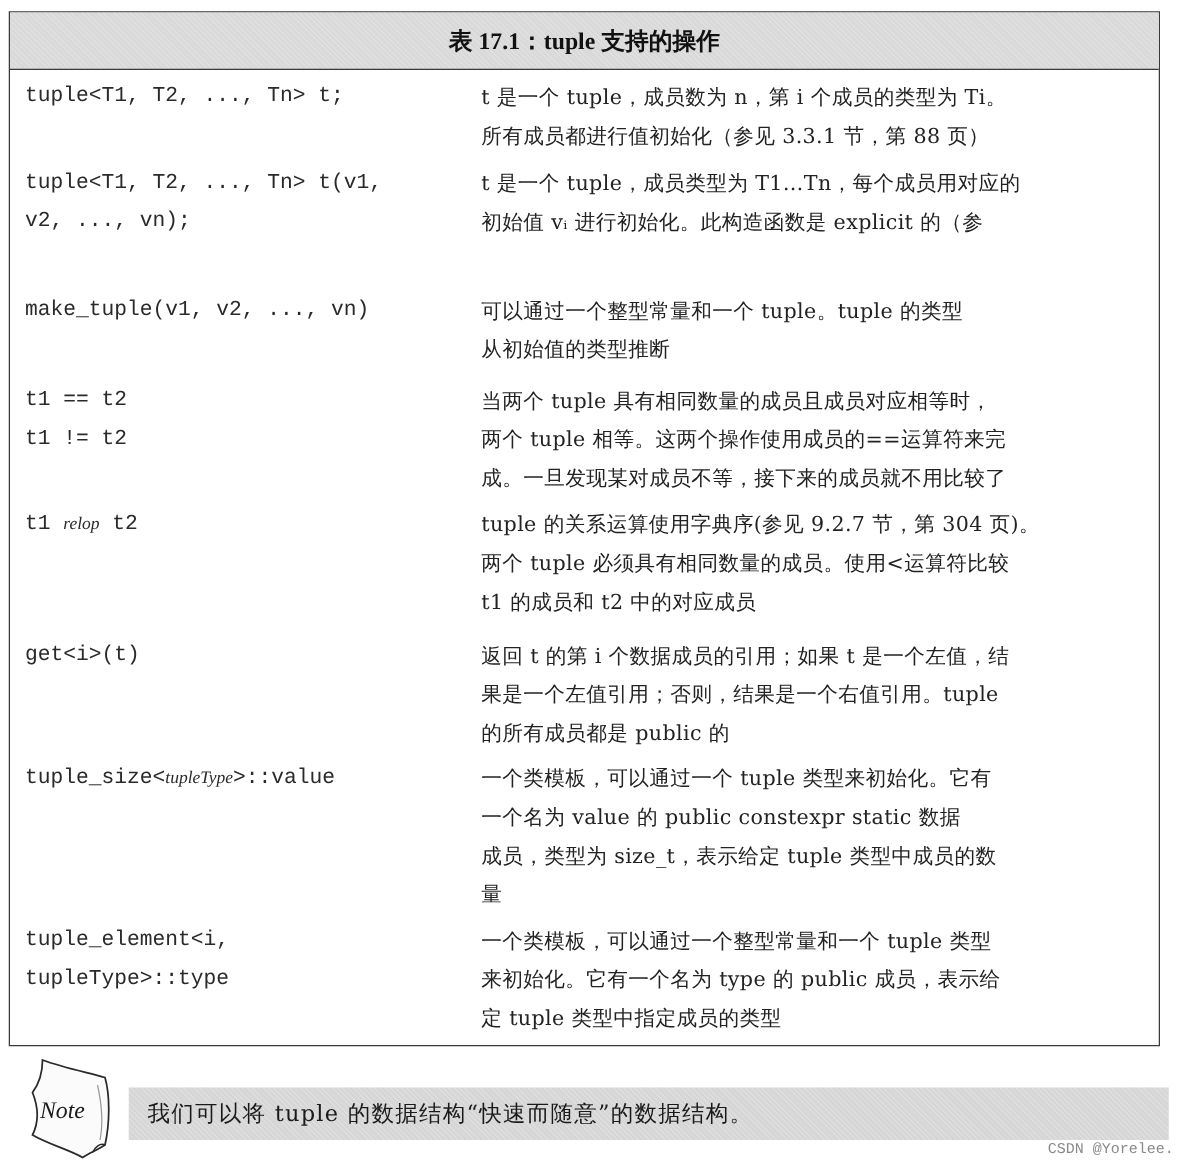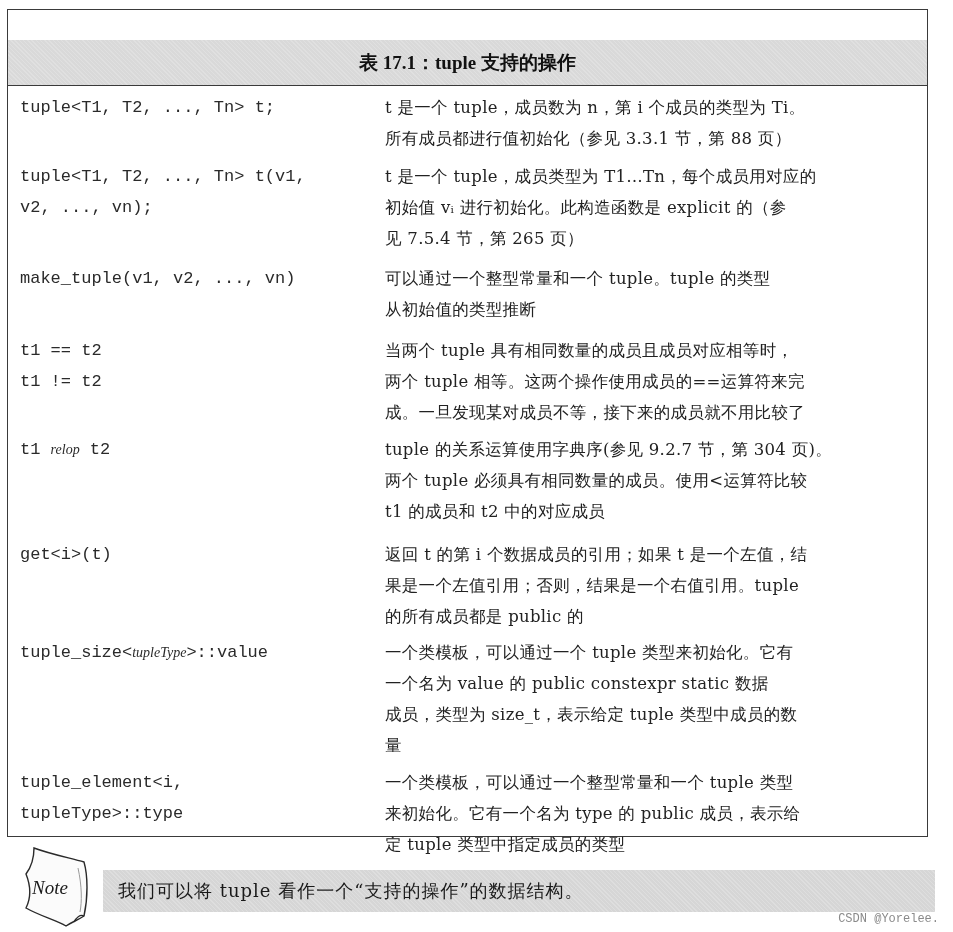--- a/index.html
+++ b/index.html
@@ -9,21 +9,21 @@
   }
   .table {
     position: absolute; left: 7px; top: 9px; width: 921px; height: 828px;
     border: 1.5px solid #3a3a3a; box-sizing: border-box;
   }
   .table-header {
     height: 45px; background: #d9d9d9;
     background-image: repeating-linear-gradient(45deg, rgba(255,255,255,0.18) 0 1px, transparent 1px 3px);
     border-bottom: 1.5px solid #3a3a3a;
     display: flex; align-items: center; justify-content: center;
-    font-family: "Liberation Serif", serif; font-weight: bold; font-size: 19px; color: #111; margin-top: 30px;
+    font-family: "Liberation Serif", serif; font-weight: bold; font-size: 19px; color: #111;
   }
   .rows { position: relative; }
   .row { position: absolute; left: 0; width: 100%; }
   .op {
     position: absolute; left: 12px; width: 355px;
     font-family: "Liberation Mono", "DejaVu Sans Mono", monospace; font-size: 17px; color: #2a2a2a;
     line-height: 31px;
   }
   .op .it { font-family: "Liberation Serif", serif; font-style: italic; font-size: 14px; }
   .desc {
@@ -65,21 +65,20 @@
     </div>
 
     <div class="row" style="top:75px">
       <div class="op">
         <span class="line">tuple&lt;T1, T2, ..., Tn&gt; t(v1,</span>
         <span class="line">v2, ..., vn);</span>
       </div>
       <div class="desc">
         <span class="line">t 是一个 tuple，成员类型为 T1…Tn，每个成员用对应的</span>
         <span class="line">初始值 vᵢ 进行初始化。此构造函数是 explicit 的（参</span>
-        <span class="line">见 7.5.4 节，第 265 页）</span>
       </div>
     </div>
 
     <div class="row" style="top:177px">
       <div class="op">
         <span class="line">make_tuple(v1, v2, ..., vn)</span>
       </div>
       <div class="desc">
         <span class="line">可以通过一个整型常量和一个 tuple。tuple 的类型</span>
         <span class="line">从初始值的类型推断</span>
@@ -150,16 +149,16 @@
 <div class="note-icon">
   <svg width="70" height="82" viewBox="0 0 70 82">
     <path d="M12 2 C28 8 48 12 62 16 C66 30 66 52 62 70 C56 74 50 76 44 80 C34 74 18 70 4 62 C10 50 8 38 4 28 C10 20 12 12 12 2 Z" fill="#fbfbfb" stroke="#2a2a2a" stroke-width="1.4"></path>
     <path d="M62 70 C58 68 54 72 52 76" fill="none" stroke="#2a2a2a" stroke-width="1.2"></path>
     <path d="M56 22 C60 40 60 56 58 66" fill="none" stroke="#9a9a9a" stroke-width="1"></path>
     <text x="10" y="48" font-family="Liberation Serif, serif" font-style="italic" font-size="19" fill="#1a1a1a">Note</text>
   </svg>
 </div>
 
 <div class="note-bar">
-  <span>我们可以将 tuple 看作一个“支持的操作”的数据结构。</span>
+  <span>我们可以将 tuple 的数据结构“快速而随意”的数据结构。</span>
 </div>
 
 <div class="watermark">CSDN @Yorelee.</div>
 
 </body></html>

